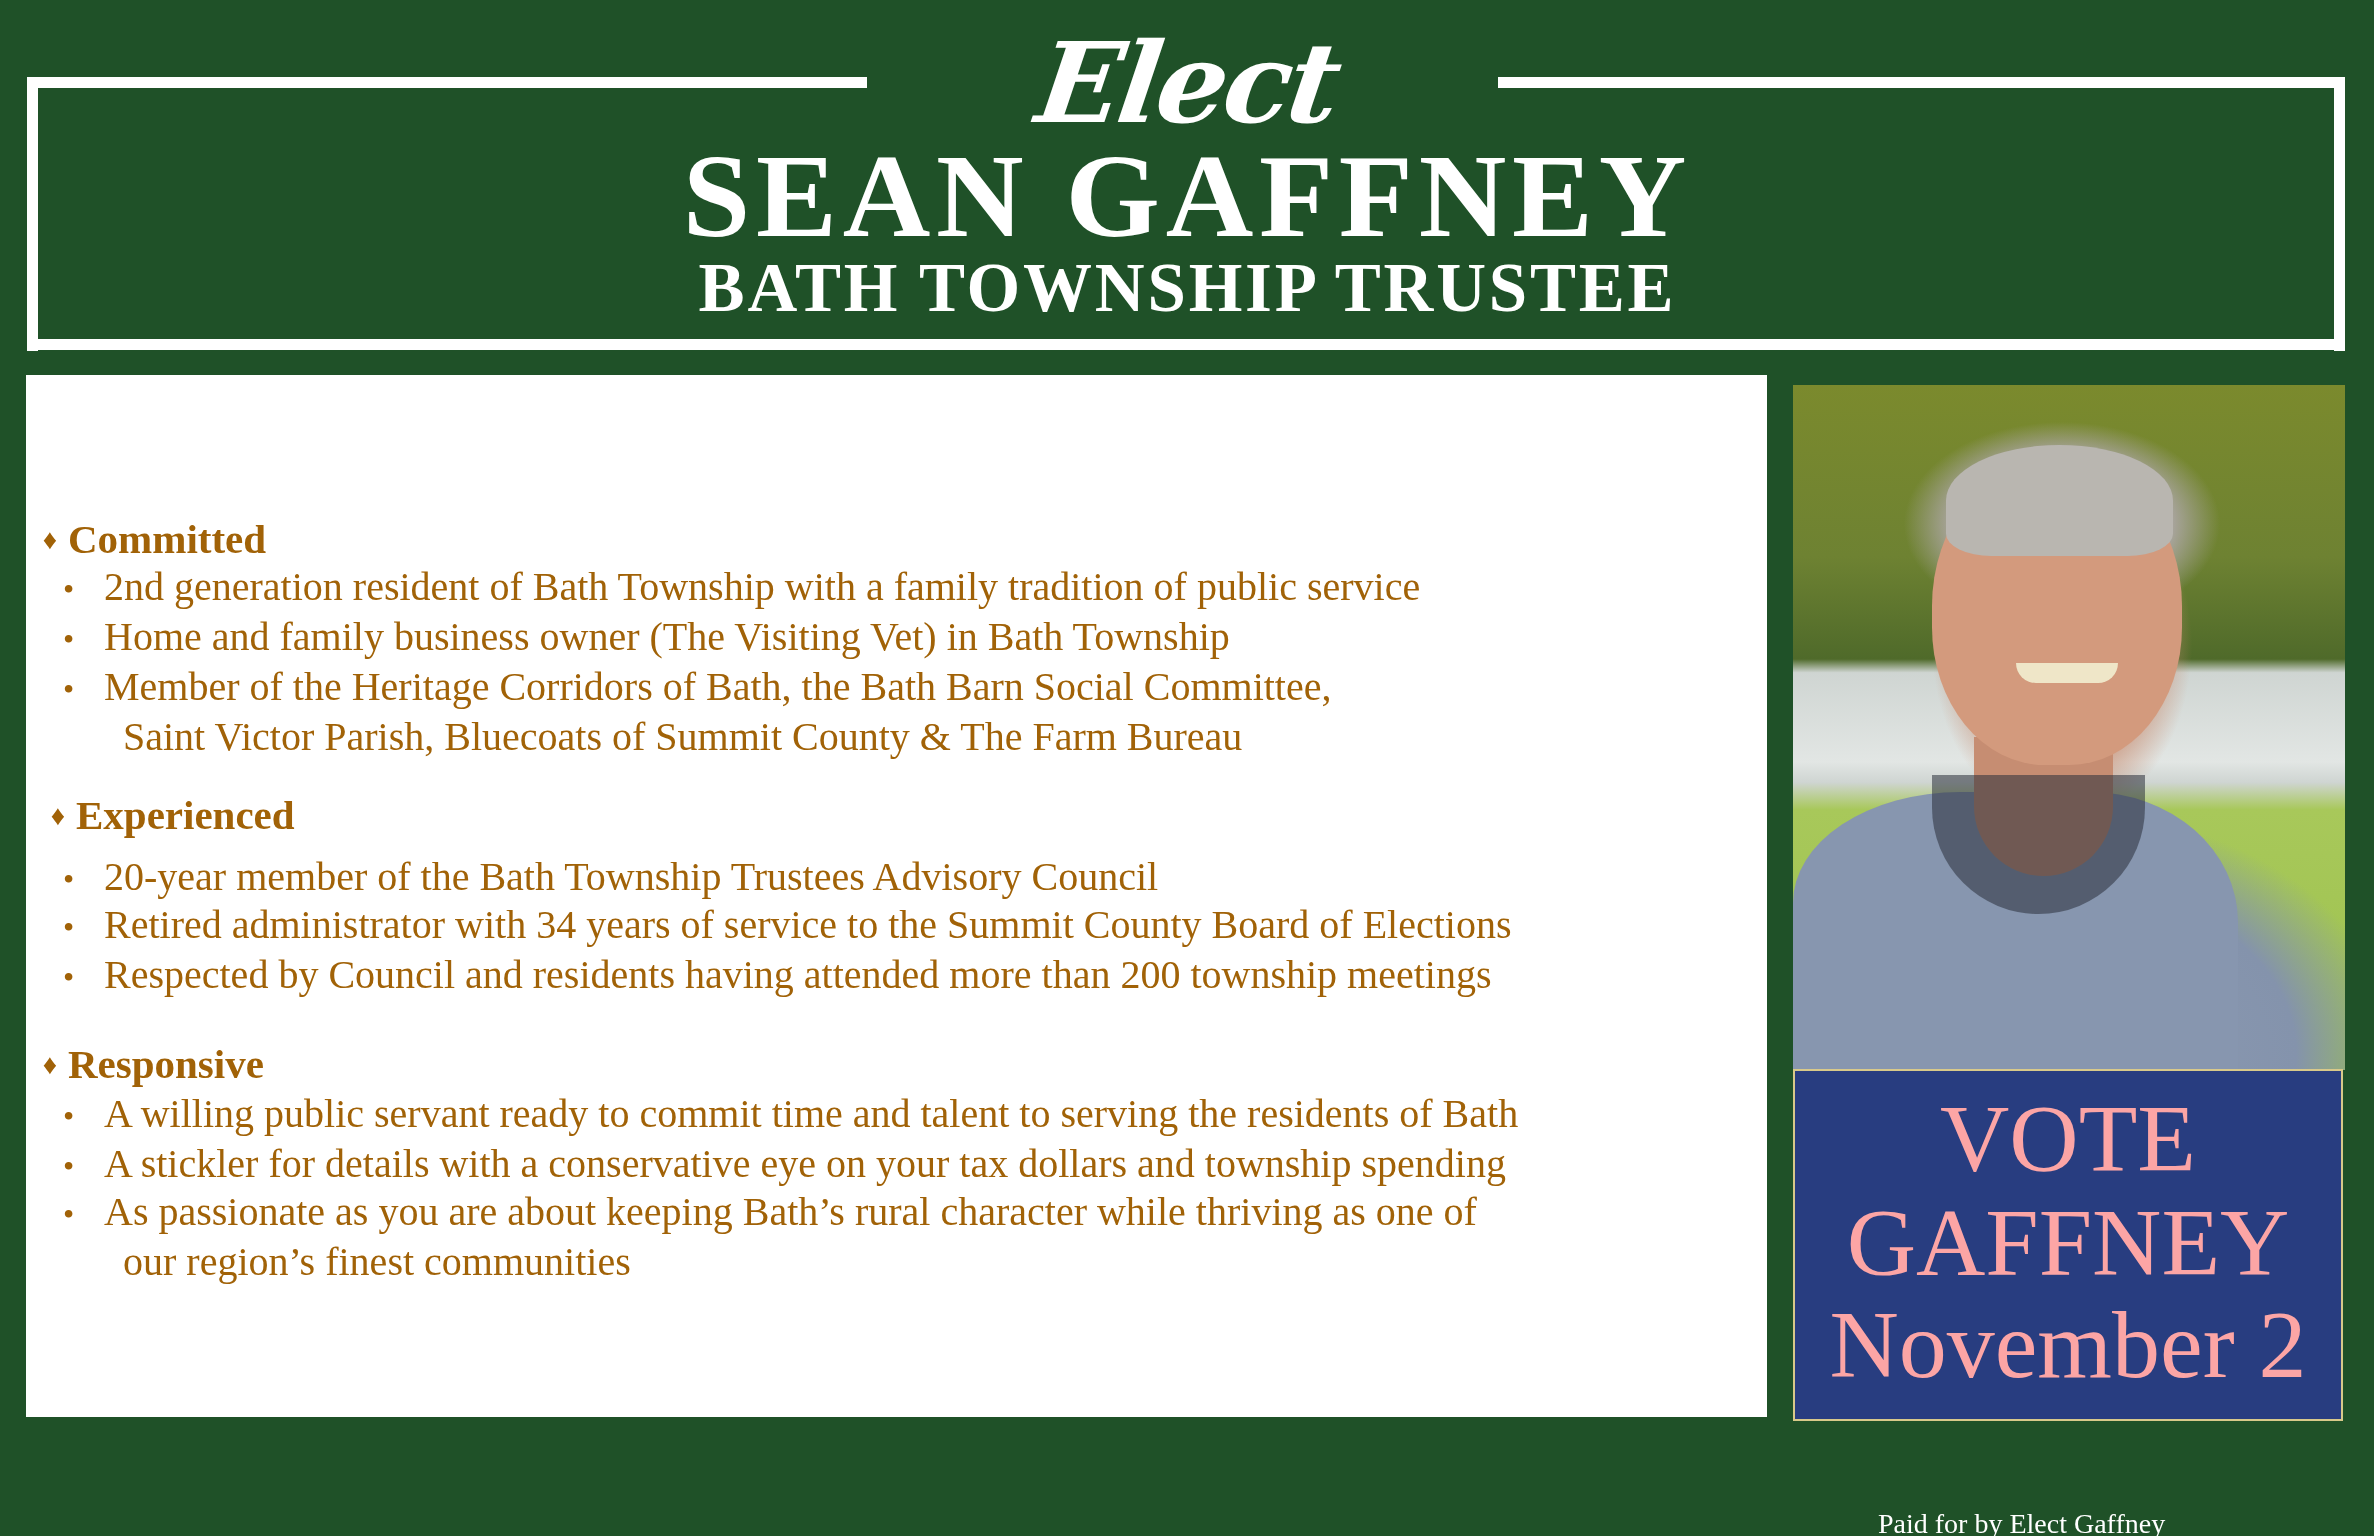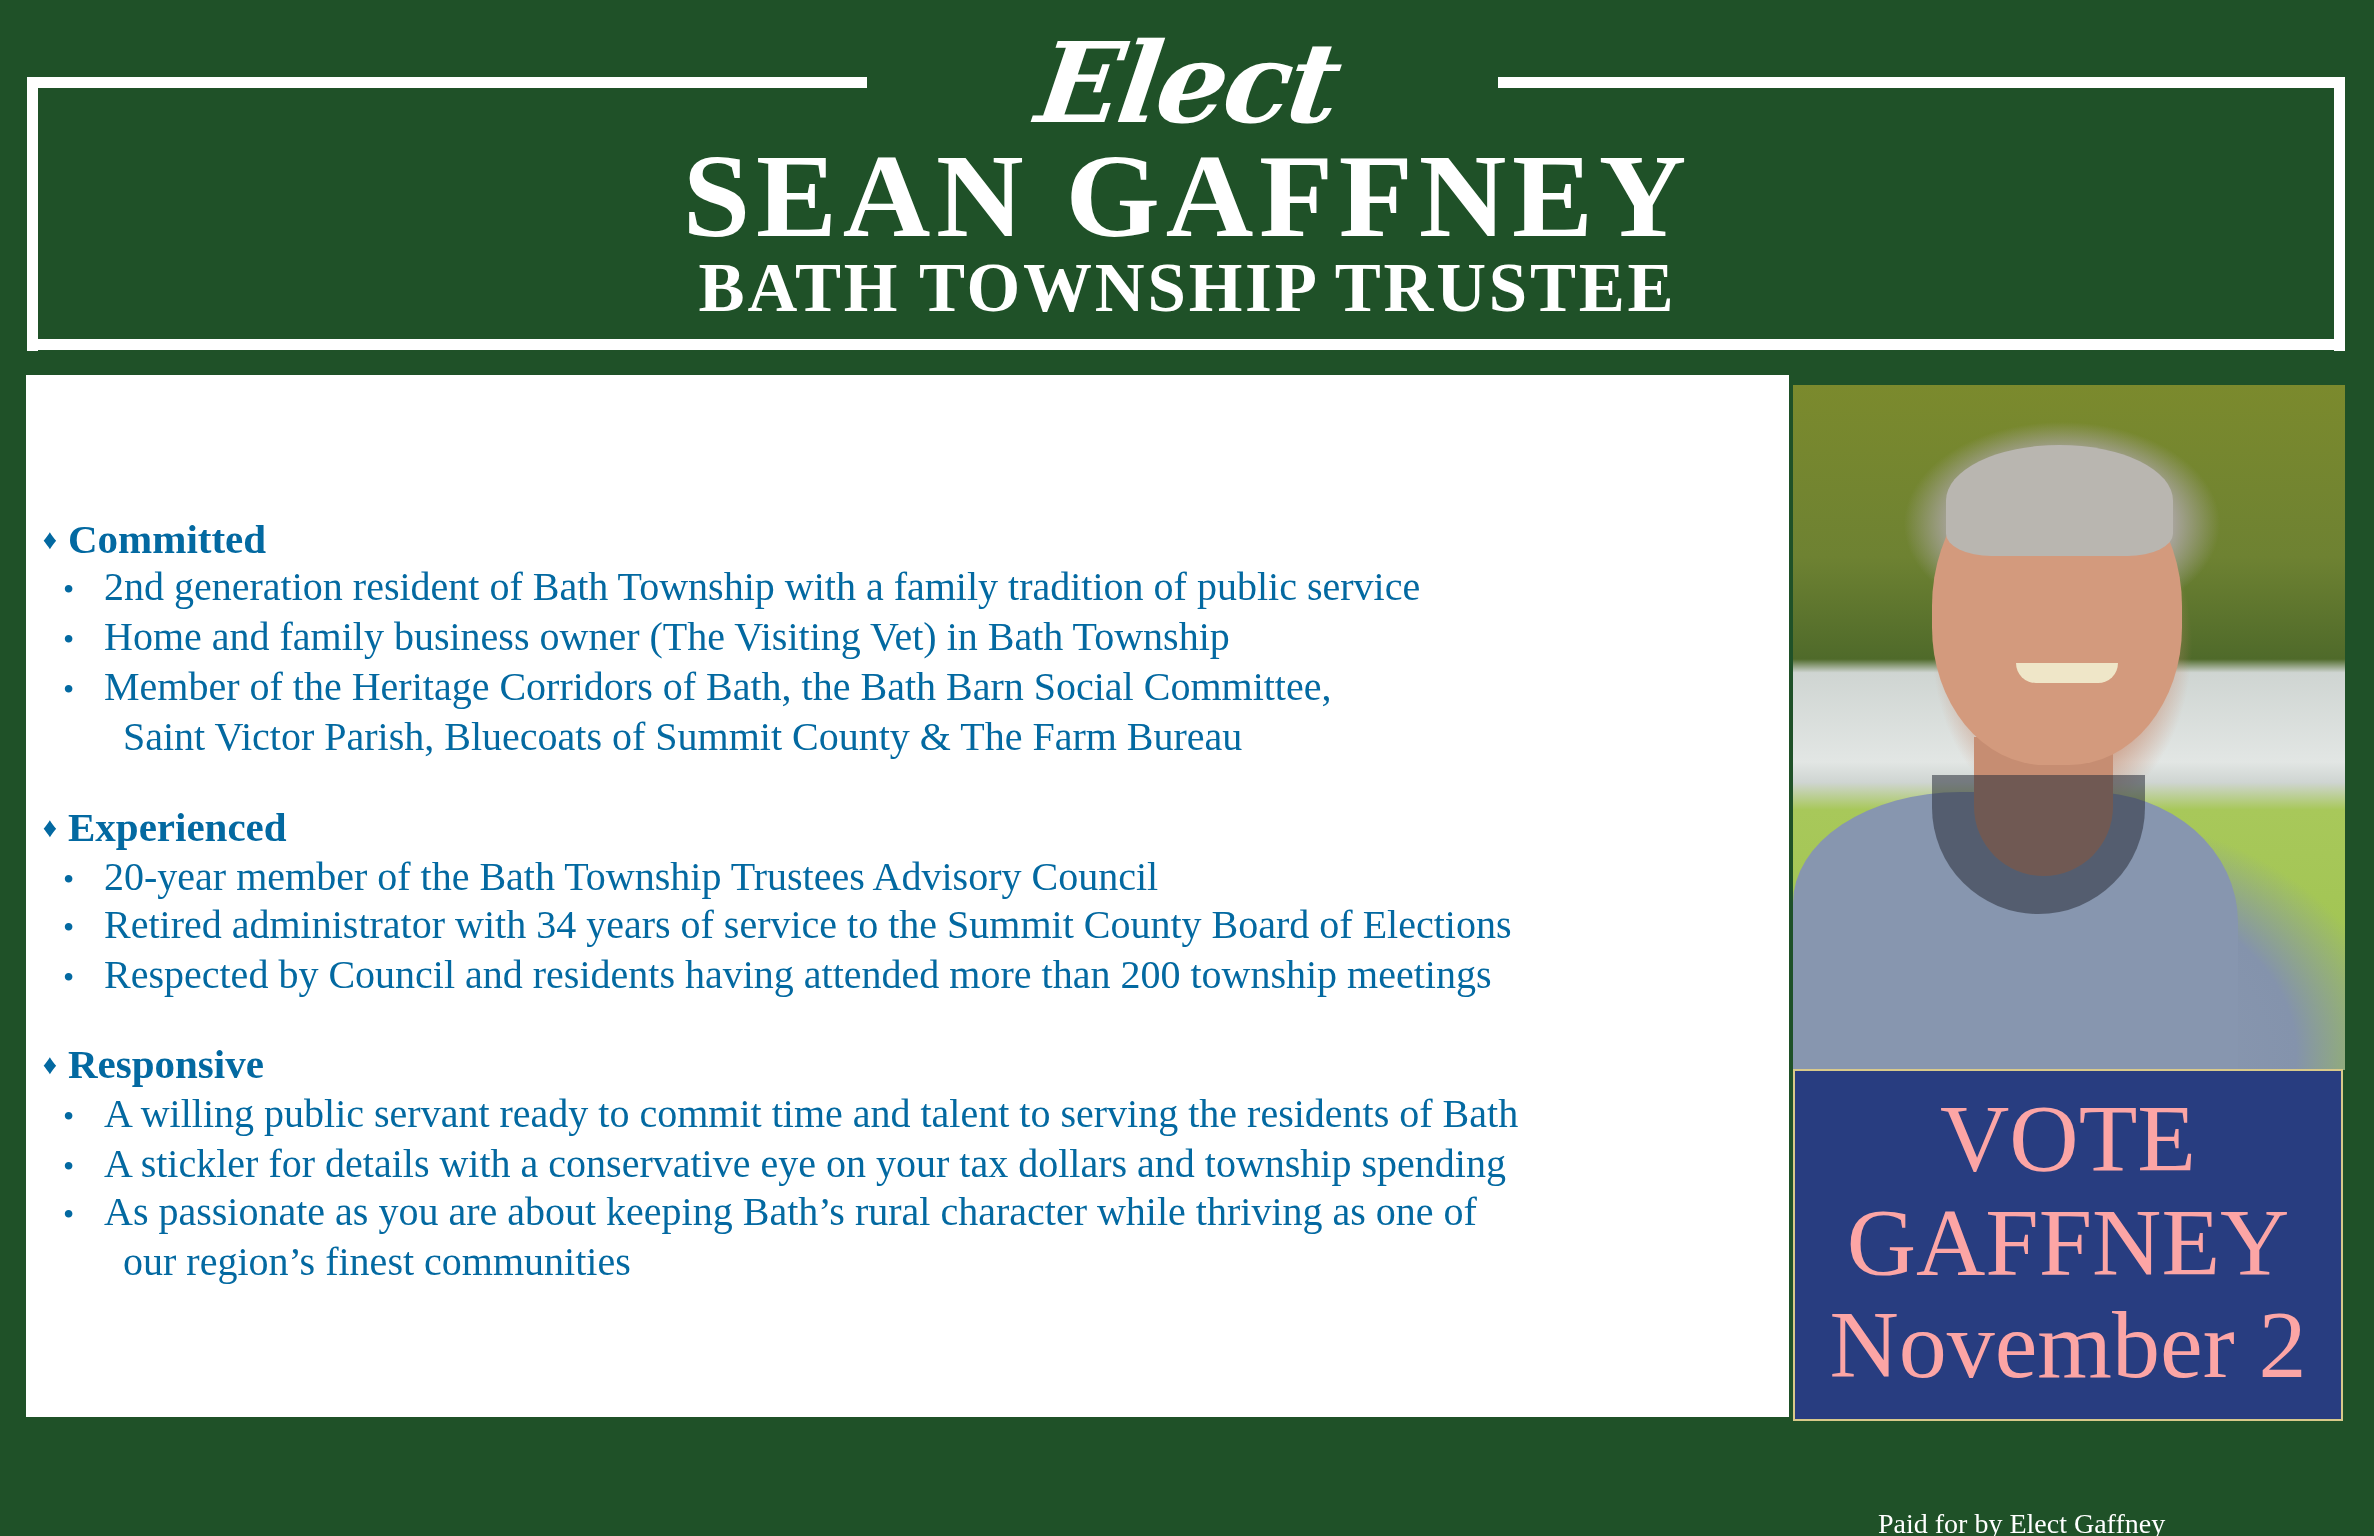--- a/index.html
+++ b/index.html
@@ -18,21 +18,21 @@
   }
   .name {
     top: 137px; font-size: 119px; line-height: 119px; font-weight: bold;
     letter-spacing: 5.6px; transform: scaleX(1.02);
   }
   .role {
     top: 258px; font-size: 69px; line-height: 61px; font-weight: bold; letter-spacing: 2.8px;
   }
   .panel {
     position: absolute; left: 26px; top: 375px; width: 1741px; height: 1042px;
-    background: #ffffff; color: #0369a1; padding-left: 22px;
+    background: #ffffff; color: #a16207;
   }
   .sec-head {
     position: absolute; left: 16.7px; white-space: nowrap;
     font-size: 41px; font-weight: bold; line-height: 46px;
   }
   .sec-head .diamond { font-size: 28px; margin-right: 11px; position: relative; top: -3.7px; }
   .bullet {
     position: absolute; left: 37px; white-space: nowrap;
     font-size: 40px; line-height: 46px;
   }
@@ -103,21 +103,21 @@
   <div class="bullet" style="top:239px;">
     <span class="dot">•</span><span>Home and family business owner (The Visiting Vet) in Bath Township</span>
   </div>
   <div class="bullet" style="top:289px;">
     <span class="dot">•</span><span>Member of the Heritage Corridors of Bath, the Bath Barn Social Committee,</span>
   </div>
   <div class="bullet cont" style="top:339px;">
     <span>Saint Victor Parish, Bluecoats of Summit County &amp; The Farm Bureau</span>
   </div>
 
-  <div class="sec-head" style="top:429px;">
+  <div class="sec-head" style="top:417px;margin-left:8px;">
     <span class="diamond">♦</span><span>Experienced</span>
   </div>
   <div class="bullet" style="top:479px;">
     <span class="dot">•</span><span>20-year member of the Bath Township Trustees Advisory Council</span>
   </div>
   <div class="bullet" style="top:527px;">
     <span class="dot">•</span><span>Retired administrator with 34 years of service to the Summit County Board of Elections</span>
   </div>
   <div class="bullet" style="top:577px;">
     <span class="dot">•</span><span>Respected by Council and residents having attended more than 200 township meetings</span>

